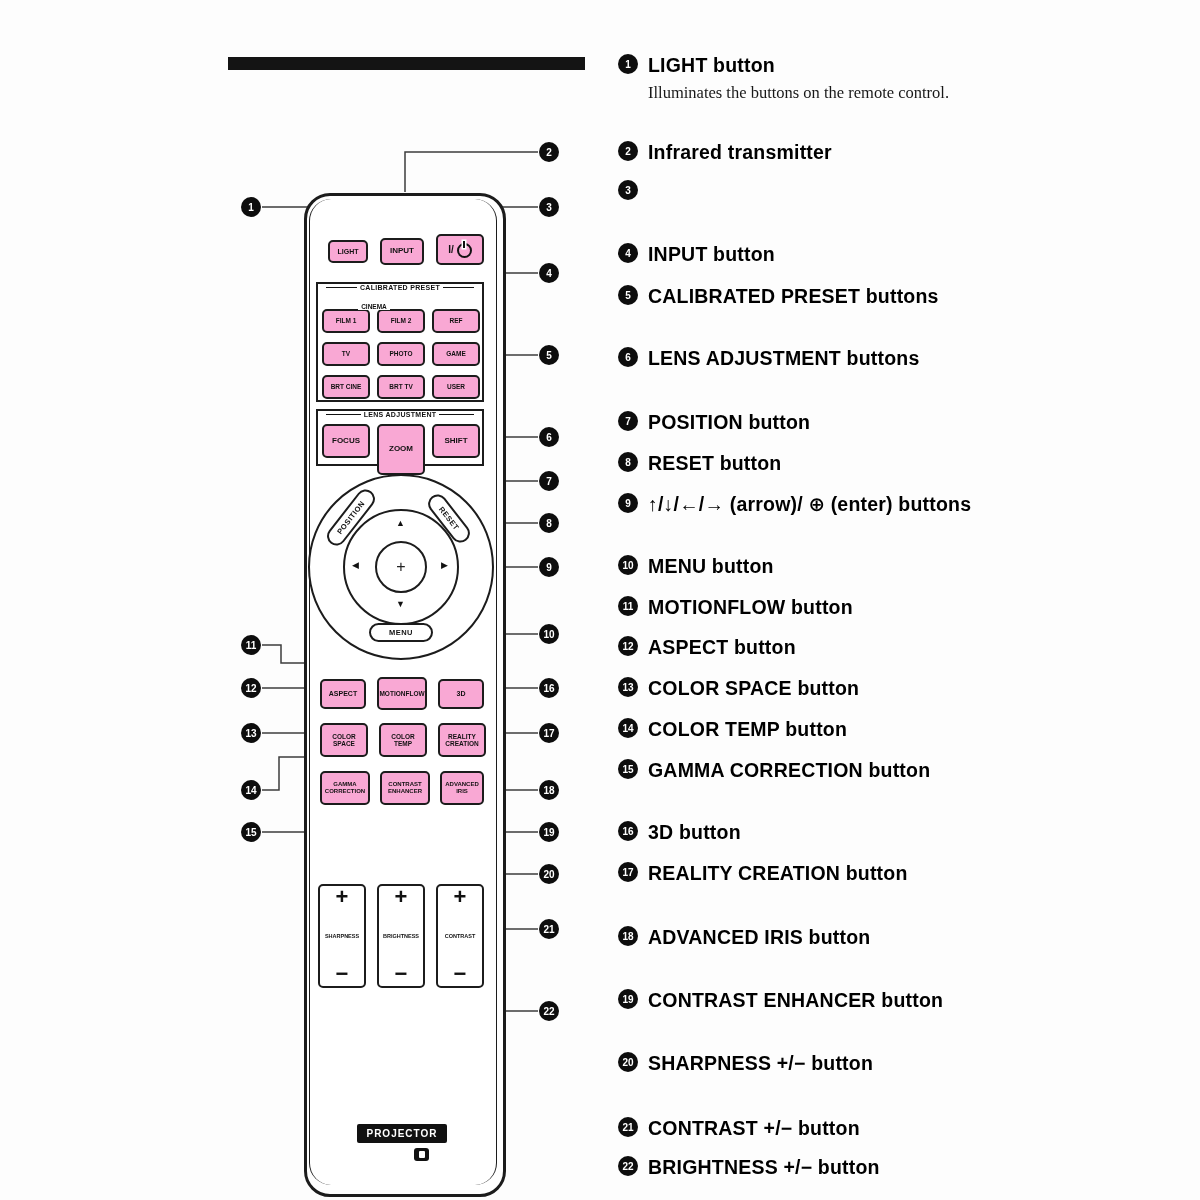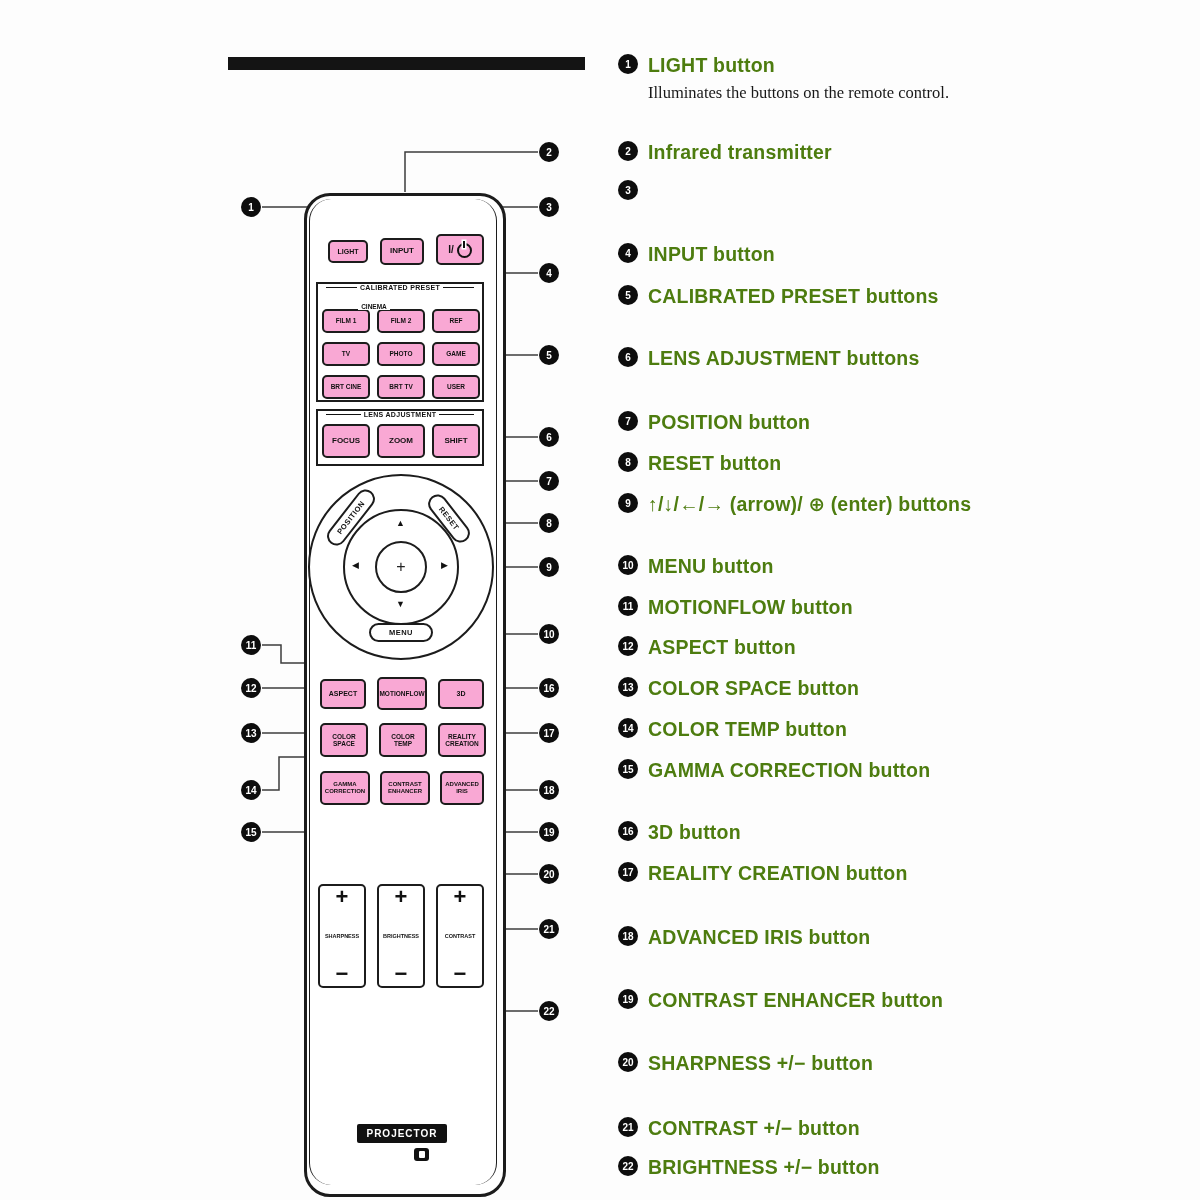--- a/index.html
+++ b/index.html
@@ -58,21 +58,21 @@
                    display:flex;align-items:center;justify-content:center;}
   .brand-mark{position:absolute;left:414px;top:1148px;width:15px;height:13px;background:#111;
               border-radius:3px;display:flex;align-items:center;justify-content:center;}
   .brand-mark::after{content:"";width:6px;height:7px;background:#fff;border-radius:1px;}
   
   .co{position:absolute;width:20px;height:20px;border-radius:50%;background:#0d0d0d;color:#fff;
       font-size:10px;font-weight:700;display:flex;align-items:center;justify-content:center;}
   
   .legend-item{position:absolute;left:618px;width:430px;}
   .legend-item .co{position:absolute;left:0;top:0;}
-  .legend-label{display:block;margin-left:30px;font-size:19.5px;font-weight:700;color:#4d7c0f;
+  .legend-label{display:block;margin-left:30px;font-size:19.5px;font-weight:700;color:#000000;
                 letter-spacing:.2px;max-width:345px;line-height:1.18;}
   .legend-desc{margin:5px 0 0 30px;font-family:"Liberation Serif","DejaVu Serif",serif;
                font-size:16.5px;font-weight:400;line-height:1.3;max-width:312px;color:#181818;}
 </style>
 </head>
 <body>
 
 <div class="page">
 
   <div class="title-bar"></div>
@@ -133,21 +133,21 @@
     <div class="btn" style="height:24px;font-size:6.5px;">BRT TV</div>
     <div class="btn" style="height:24px;font-size:6.5px;">USER</div>
   </div>
 
   <div class="frame" style="left:316px;top:409px;width:168px;height:57px;"></div>
   <div class="sec-header" style="left:318px;top:411px;width:164px;">
       <span>LENS ADJUSTMENT</span>
     </div>
   <div class="grid3" style="left:322px;top:424px;width:158px;gap:0 7px;">
     <div class="btn" style="height:34px;font-size:8px;">FOCUS</div>
-    <div class="btn" style="height:34px;font-size:8px;">ZOOM</div>
+    <div class="btn" style="height:51px;font-size:8px;">ZOOM</div>
     <div class="btn" style="height:34px;font-size:8px;">SHIFT</div>
   </div>
 
   <div class="circ pad-outer"></div>
   <div class="circ pad-inner"></div>
   <span class="arrow" style="left:396px;top:519px;">▲</span>
   <span class="arrow" style="left:396px;top:600px;">▼</span>
   <span class="arrow" style="left:352px;top:561px;">◀</span>
   <span class="arrow" style="left:441px;top:561px;">▶</span>
   <div class="circ pad-enter">

